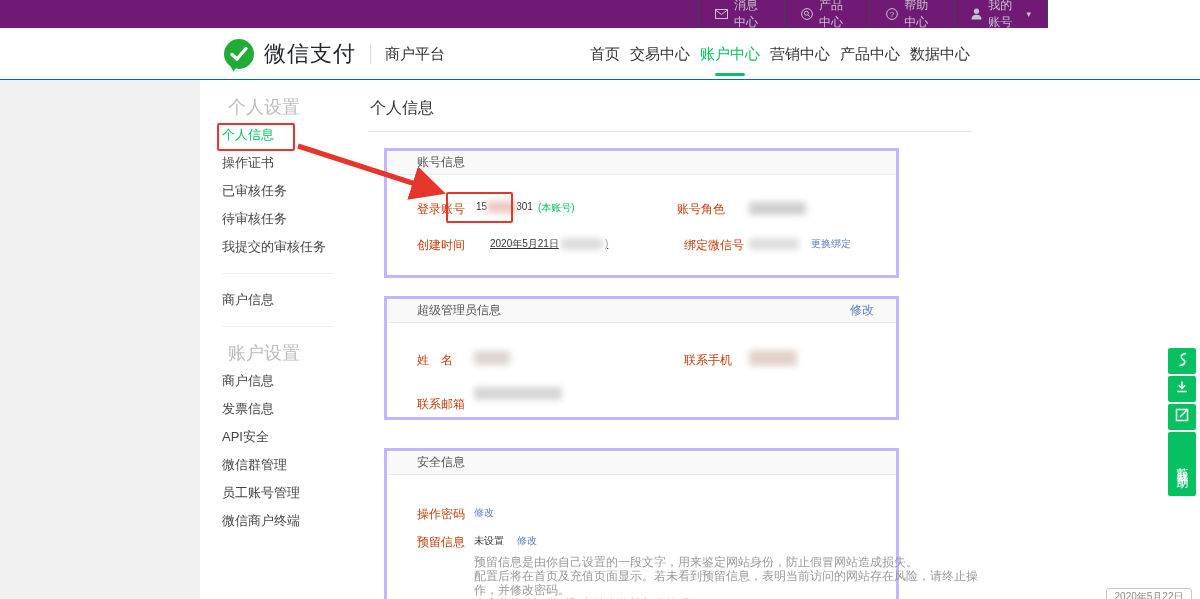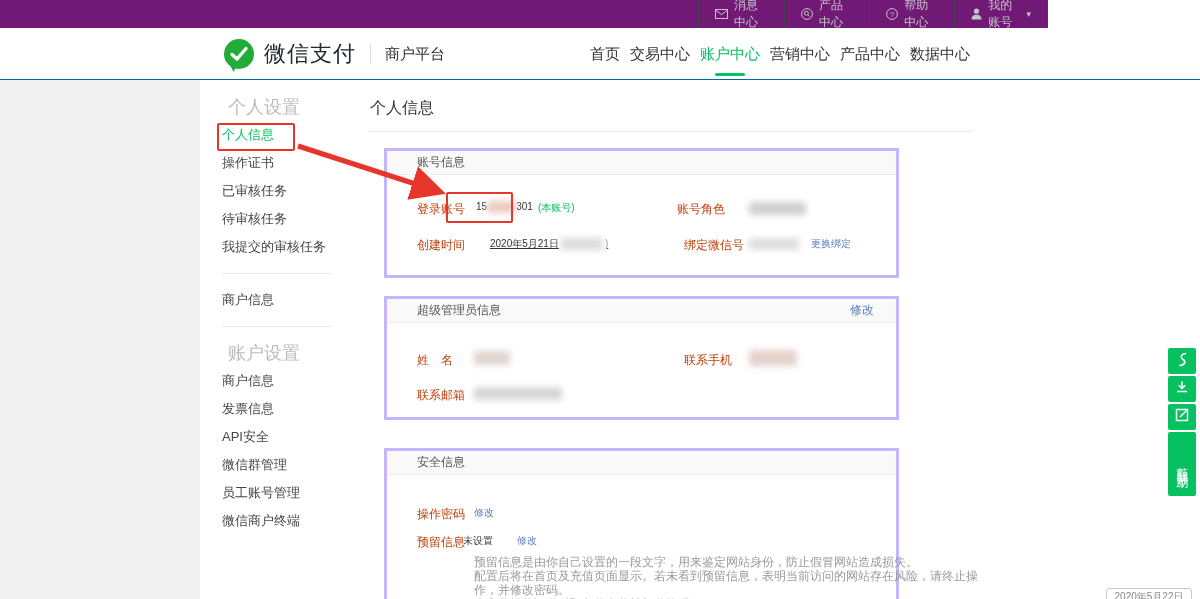--- a/index.html
+++ b/index.html
@@ -200,32 +200,32 @@
 
   <div class="panel panel2">
     <div class="panel-header">
       <span>超级管理员信息</span>
       <span class="link" style="font-size:12px;">修改</span>
     </div>
     <span class="row-label" style="left:30px; top:53px;">姓　名</span>
     <span class="blur-block" style="left:87px; top:52px; width:36px; height:14px; background:#ded4d0;"></span>
     <span class="row-label" style="left:297px; top:53px;">联系手机</span>
     <span class="blur-block" style="left:362px; top:51px; width:48px; height:16px; background:#e3d2cb;"></span>
-    <span class="row-label" style="left:30px; top:88px;">联系邮箱</span>
+    <span class="row-label" style="left:30px; top:97px;">联系邮箱</span>
     <span class="blur-block" style="left:87px; top:88px; width:88px; height:13px; background:#d6d6d6;"></span>
   </div>
 
   <div class="panel panel3">
     <div class="panel-header">
       <span>安全信息</span>
     </div>
     <span class="row-label" style="left:30px; top:55px;">操作密码</span>
     <span class="row-value link" style="left:87px; top:55px;">修改</span>
     <span class="row-label" style="left:30px; top:83px;">预留信息</span>
-    <span class="row-value" style="left:76px; top:83px; color:#333;">未设置</span>
+    <span class="row-value" style="left:87px; top:83px; color:#333;">未设置</span>
     <span class="row-value link" style="left:130px; top:83px;">修改</span>
     <div class="desc">
       <div>预留信息是由你自己设置的一段文字，用来鉴定网站身份，防止假冒网站造成损失。</div>
       <div>配置后将在首页及充值页面显示。若未看到预留信息，表明当前访问的网站存在风险，请终止操作，并修改密码。</div>
       <div>未安装操作证书时预留信息将被部分掩码。</div>
     </div>
   </div>
 </div>
 
 <div class="red-box red-box1"></div>

